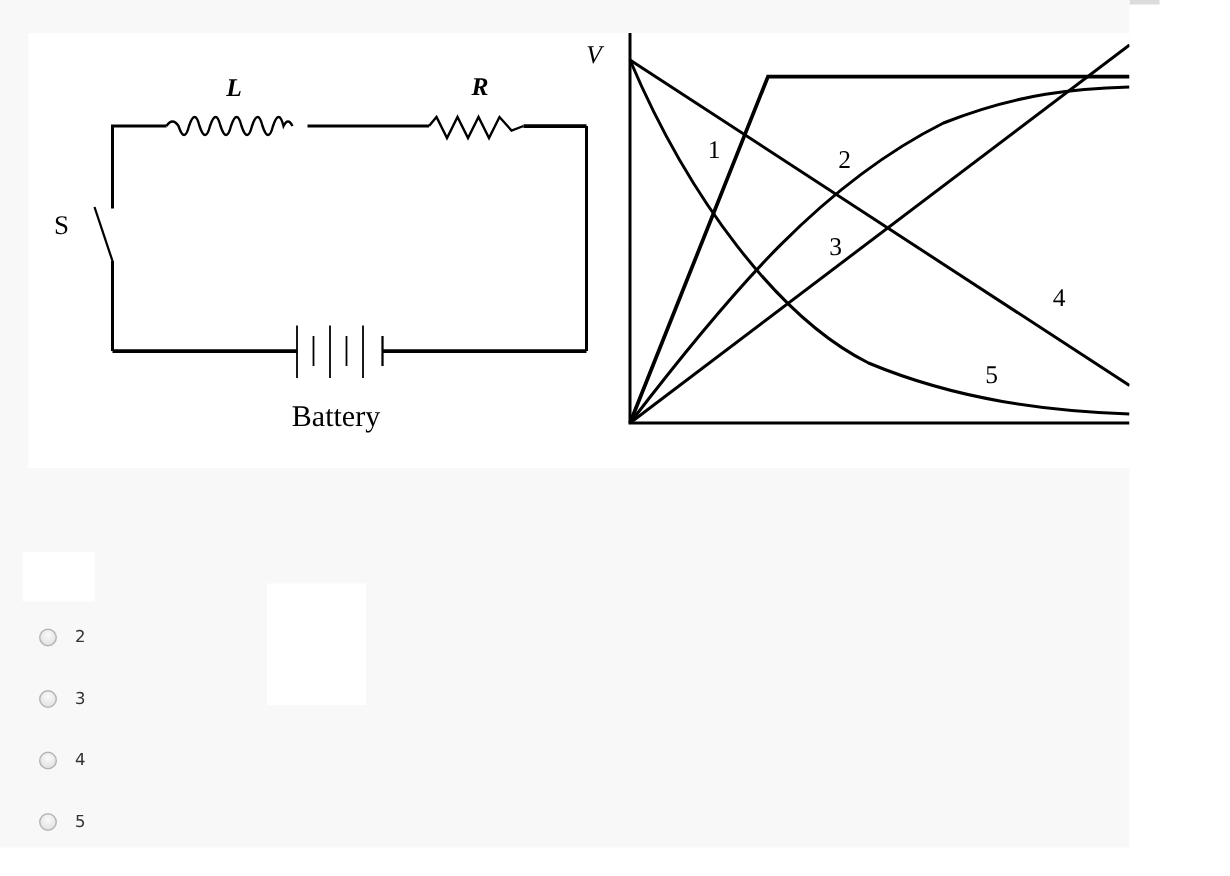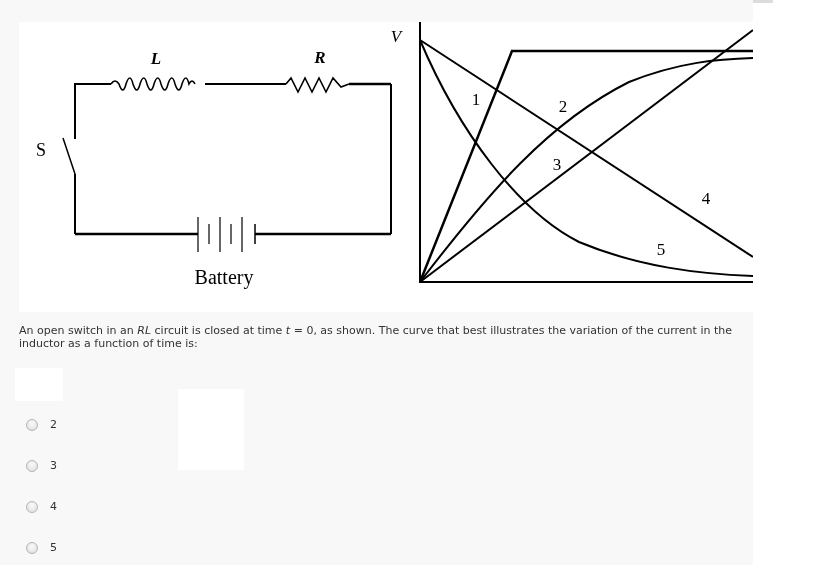--- a/index.html
+++ b/index.html
@@ -76,21 +76,20 @@
       <g font-family="'Liberation Serif',serif" font-size="17" text-anchor="middle">
         <text x="457" y="83">1</text>
         <text x="544" y="90">2</text>
         <text x="538" y="148">3</text>
         <text x="687" y="182">4</text>
         <text x="642" y="233">5</text>
       </g>
     </svg>
   </div>
 
-  <div class="question"><span>An open switch in an </span><i>RL</i><span> circuit is closed at time </span><i>t</i><span> = 0, as shown.  The curve that best illustrates the variation of the current in the inductor as a function of time is:</span></div>
 
   <div class="blank1"></div>
   <div class="blank2"></div>
 
   <label class="option" style="top:418px">
     <span class="radio"></span>
     <span class="opt-label">2</span>
   </label>
   <label class="option" style="top:459px">
     <span class="radio"></span>

